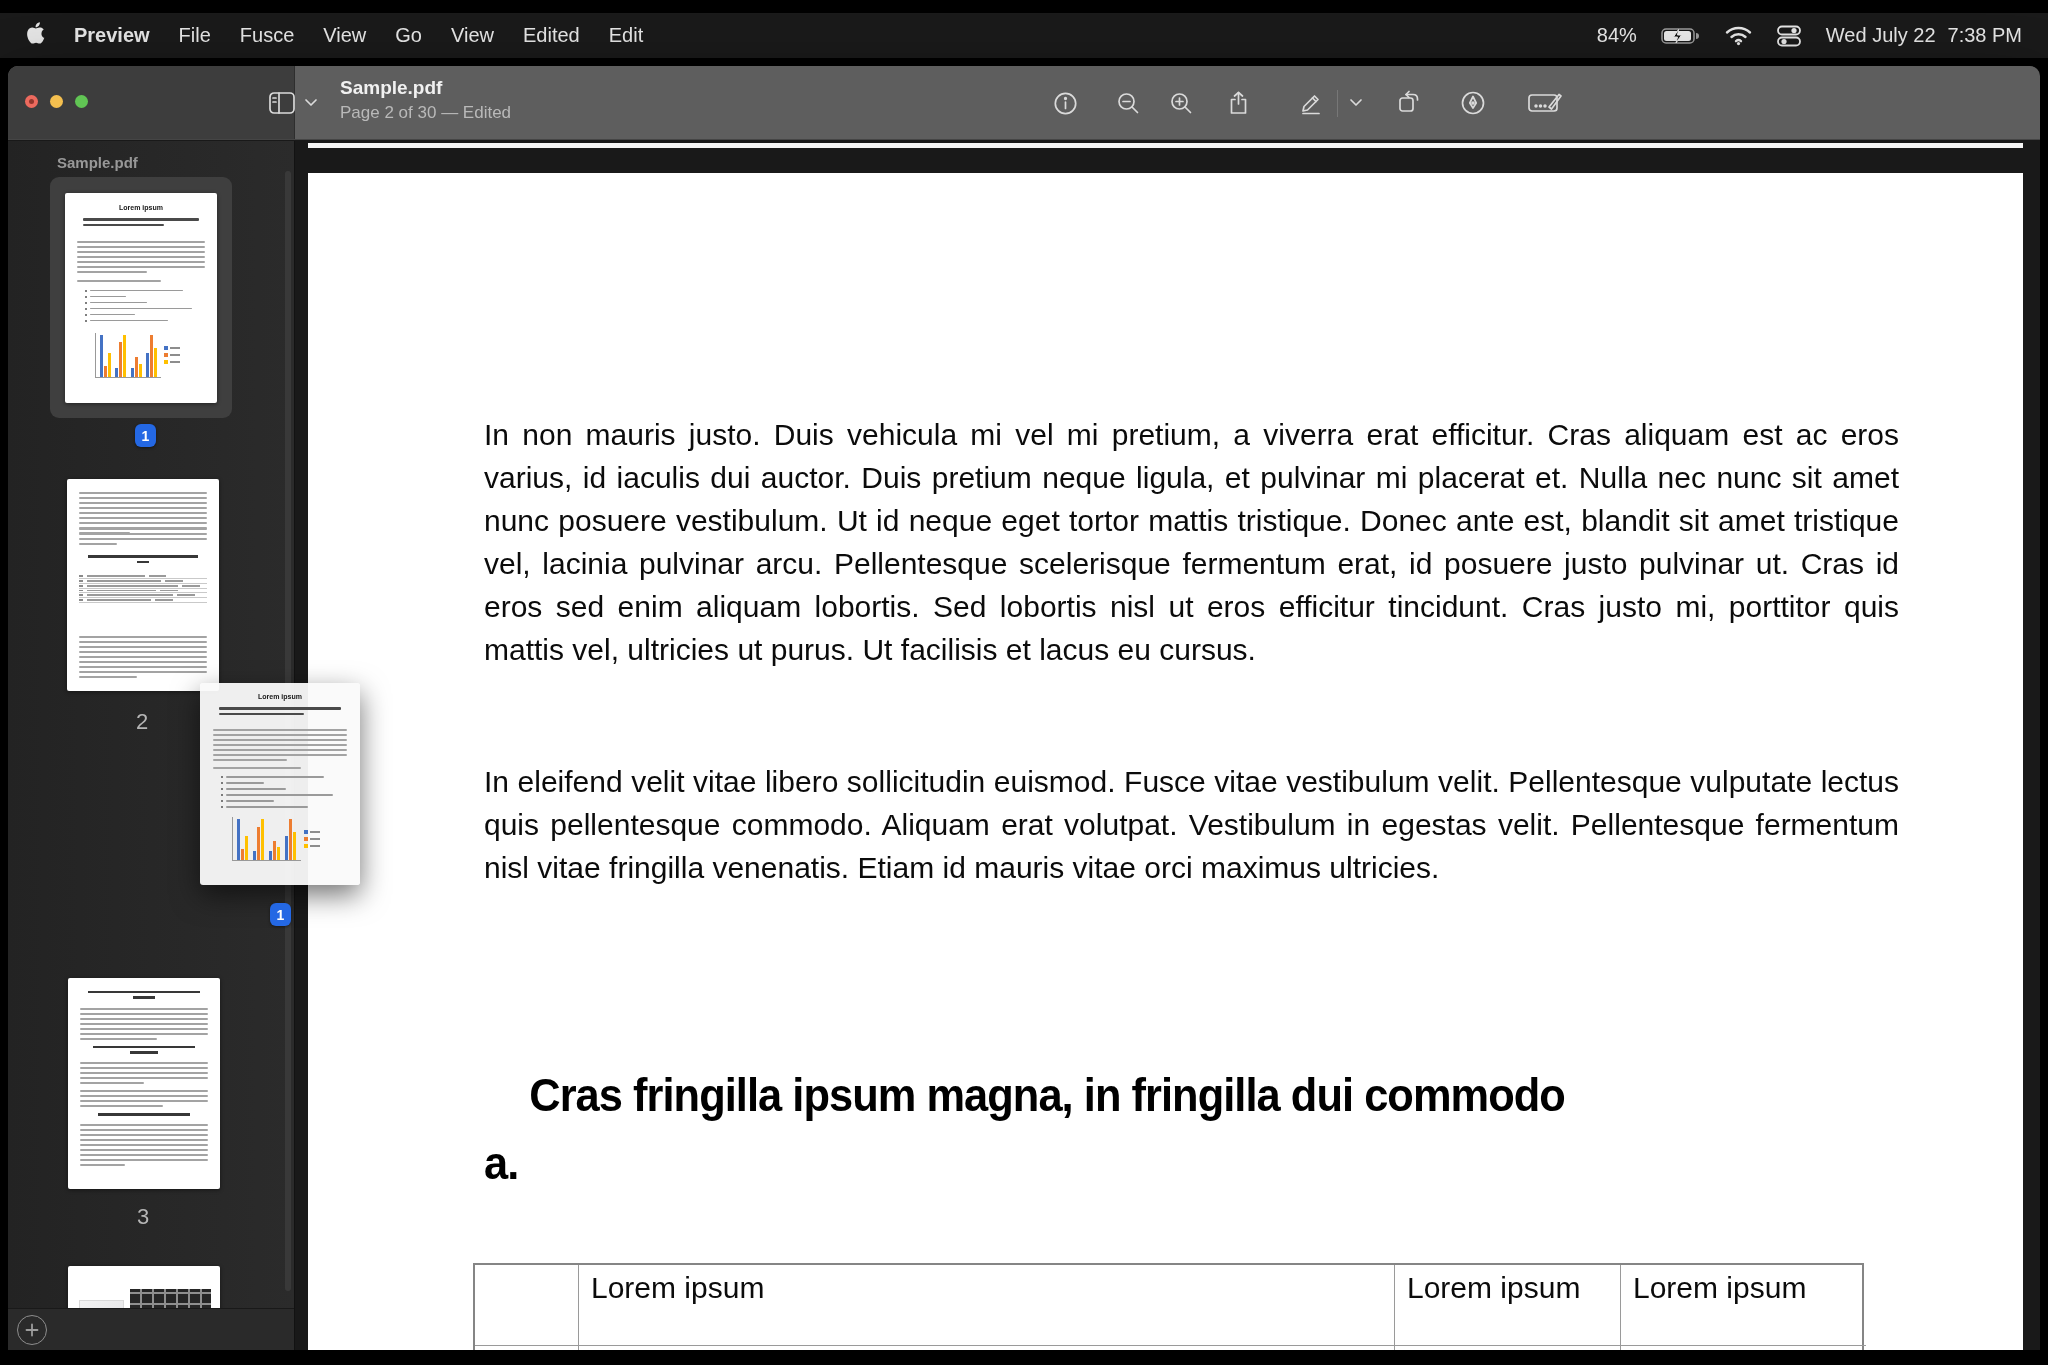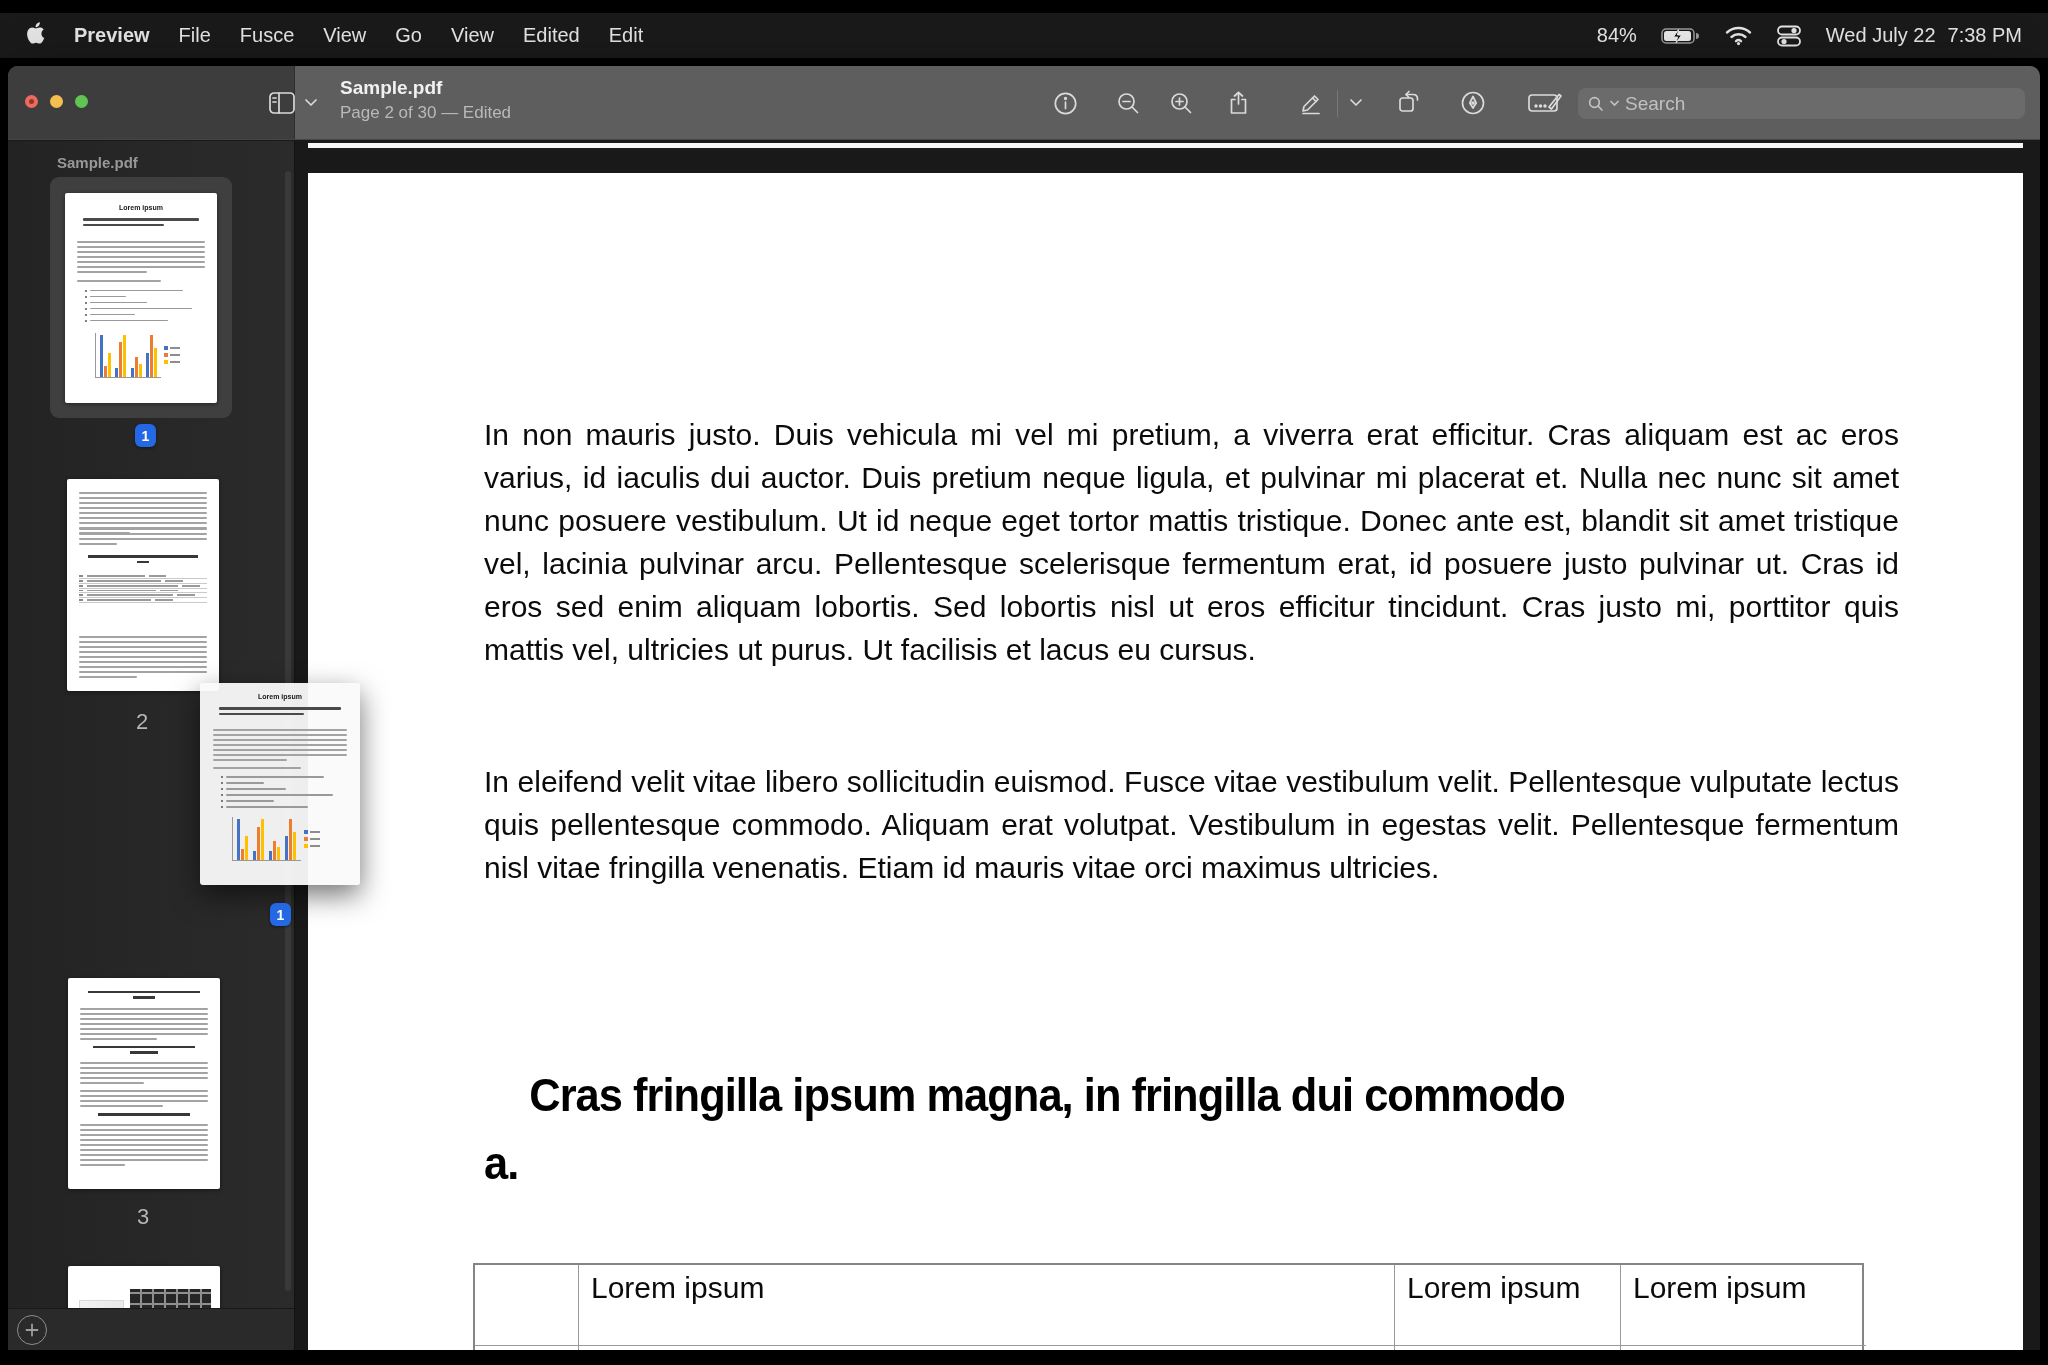--- a/index.html
+++ b/index.html
@@ -280,30 +280,20 @@
     <div class="tb-btn" style="left:1518px; width:38px;">
       <svg width="36" height="24" viewBox="0 0 36 24">
         <rect x="2" y="4" width="28" height="16" rx="3"></rect>
         <circle cx="9" cy="15" r="0.9" fill="#dadada"></circle>
         <circle cx="13.5" cy="15" r="0.9" fill="#dadada"></circle>
         <circle cx="18" cy="15" r="0.9" fill="#dadada"></circle>
         <path d="M22 16 L32 3.5 l2 1.5 -9.5 13z"></path>
       </svg>
     </div>
 
-    <div class="searchfield">
-      <svg width="16" height="16" viewBox="0 0 16 16">
-        <circle cx="6.5" cy="6.5" r="4.8"></circle>
-        <line x1="10" y1="10" x2="14" y2="14"></line>
-      </svg>
-      <svg width="9" height="7" viewBox="0 0 9 7">
-        <path d="M1 1.5 l3.5 3.5 3.5-3.5"></path>
-      </svg>
-      <input type="text" placeholder="Search" style="">
-    </div>
   </div>
 
   <div class="winbody">
 
     <div class="sidebar">
       <div class="sidebar-header">Sample.pdf</div>
 
       <div class="thumb-select"></div>
 
       <div class="page-thumb" style="left:57px; top:52px; height:210px;">

